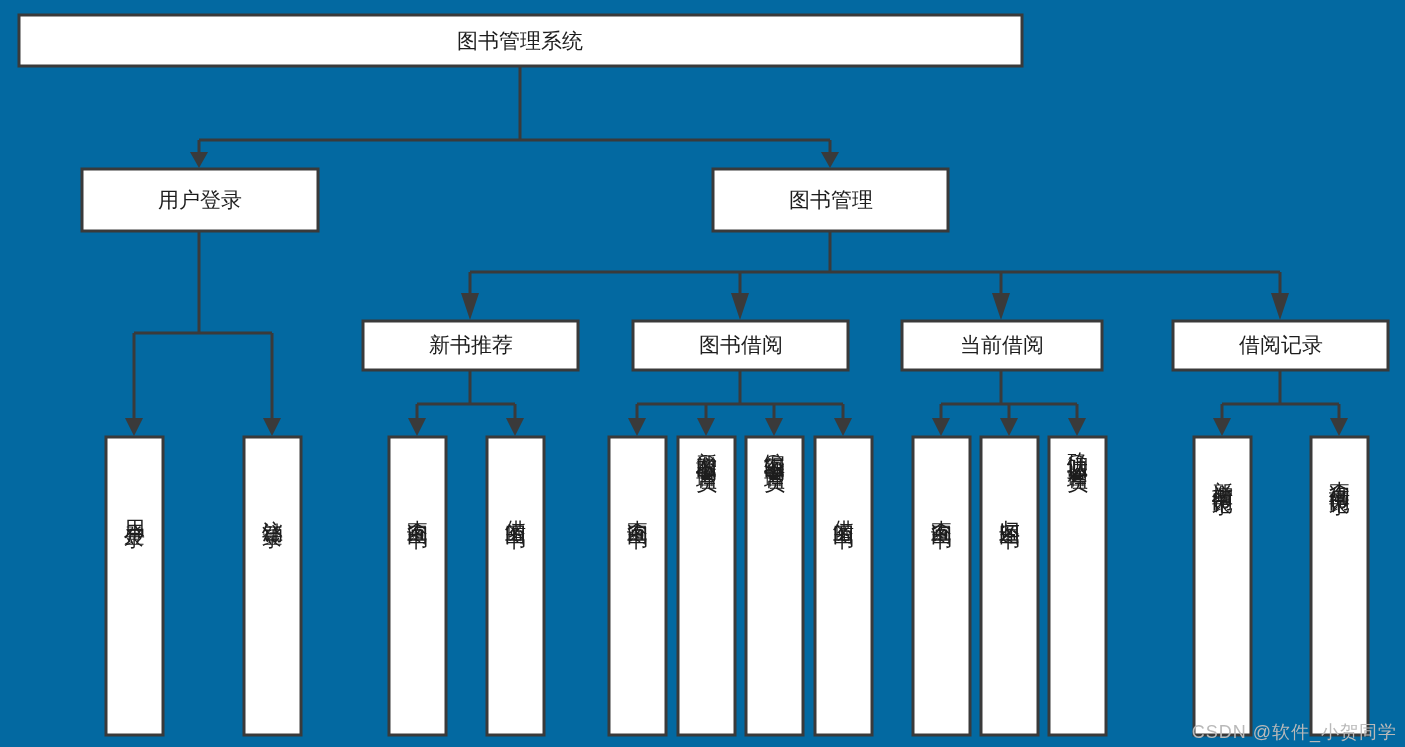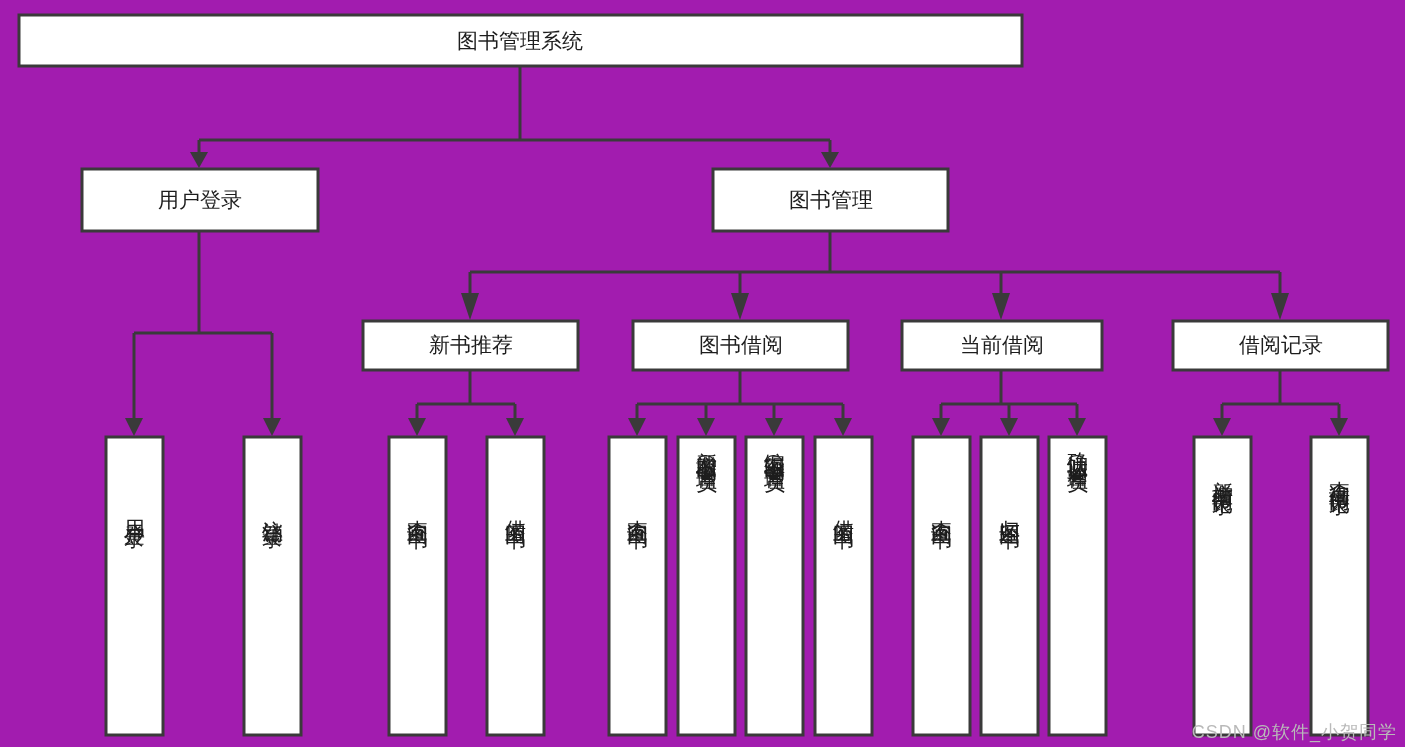--- a/index.html
+++ b/index.html
@@ -8,21 +8,21 @@
     padding: 0;
     background: #ffffff;
   }
   body {
     font-family: "Liberation Sans", "DejaVu Sans", sans-serif;
   }
   #diagram-root {
     position: relative;
     width: 1405px;
     height: 747px;
-    background: #a21caf;
+    background: #0369a1;
     overflow: hidden;
   }
   svg.diagram-svg {
     position: absolute;
     left: 0;
     top: 0;
     width: 1405px;
     height: 747px;
     display: block;
   }

